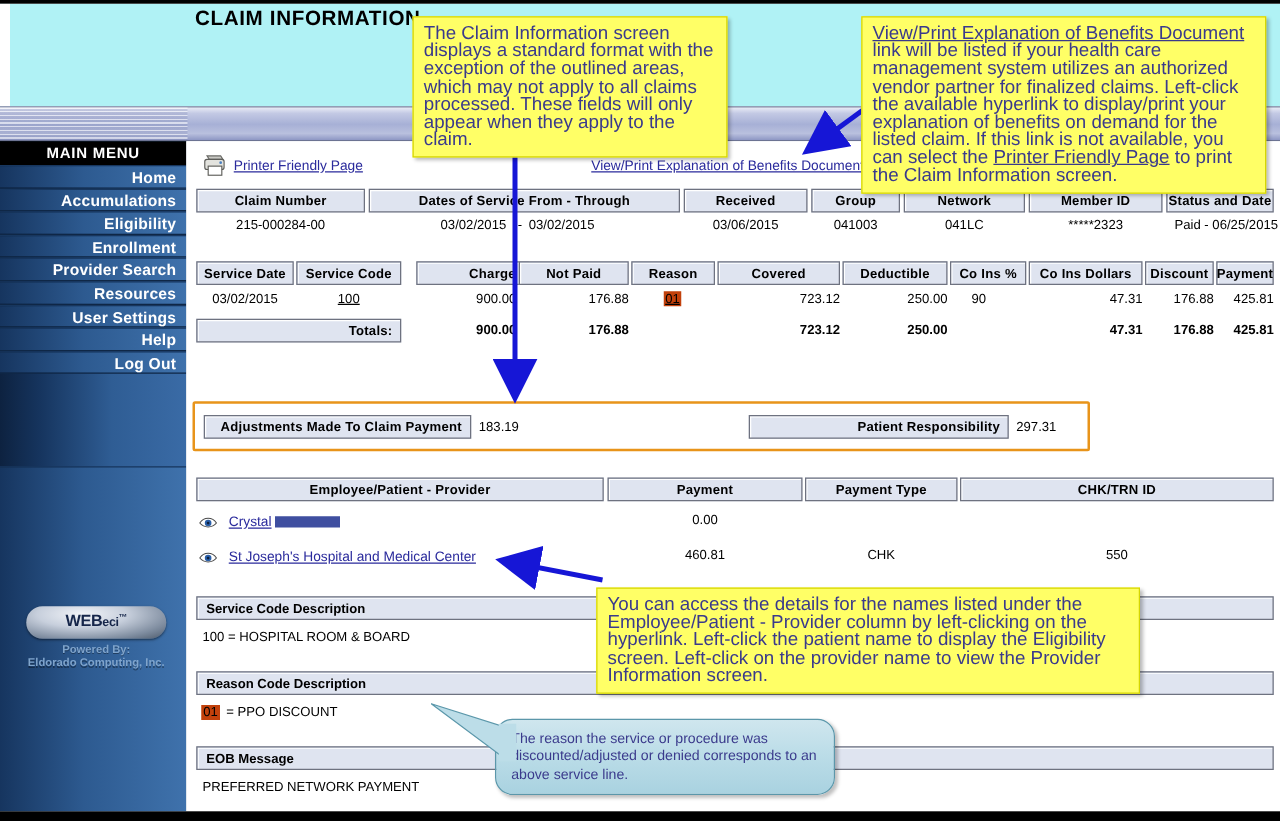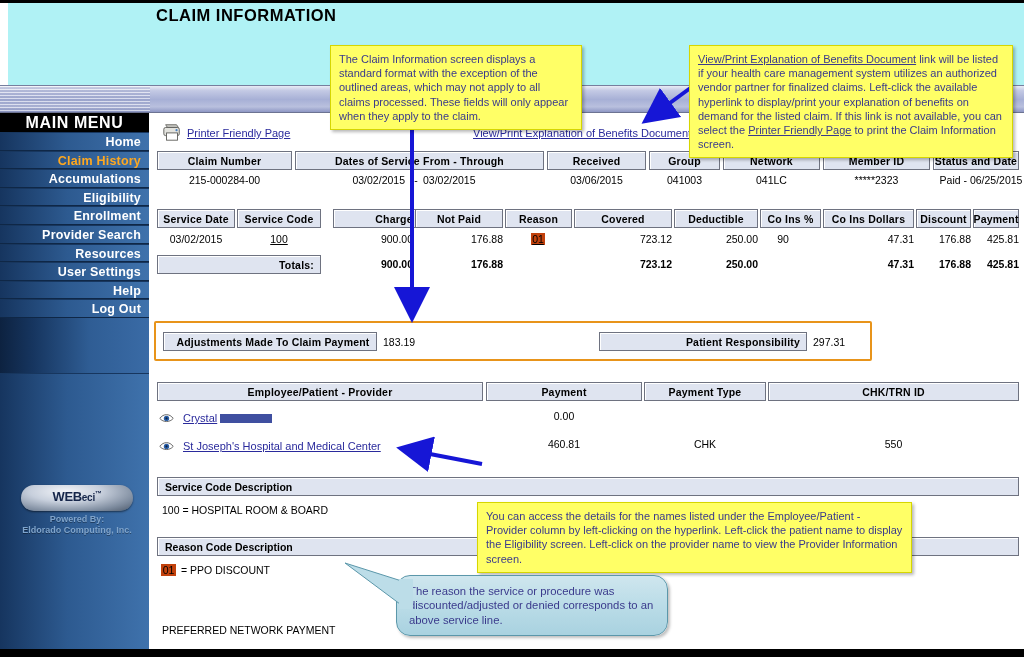--- a/index.html
+++ b/index.html
@@ -56,21 +56,21 @@
   }
   .sidebar-inner {
     position: absolute; left: 0; top: 0; width: 149px; height: 536px;
     background: linear-gradient(to right, #0d2240 0%, #16355f 22%, #2f5d94 60%, #3a6ba6 100%);
   }
   .menu-head {
     position: relative;
     height: 19px; line-height: 19px;
     background: #000;
     color: #ffffff; text-align: center;
-    font-size: 16px; font-weight: bold; letter-spacing: .6px;
+    font-size: 12px; font-weight: bold; letter-spacing: .6px;
   }
   .nav-list { position: relative; }
   .nav-item {
     position: relative;
     height: 18.6px; line-height: 18.6px;
     padding-right: 8px;
     text-align: right;
     color: #ffffff;
     font-size: 12.5px; font-weight: bold;
     background: linear-gradient(to right, #16355f 0%, #2d5a90 45%, #3f72ac 100%);
@@ -171,25 +171,24 @@
 
   
   .eye { position: absolute; width: 15px; height: 12px; }
 
   
   .callout {
     position: absolute;
     background: #ffff66;
     border: 1px solid #d6d600;
     color: #3a3a8c;
-    font-size: 11px; line-height: 14.2px;
+    font-size: 15px; line-height: 14.2px;
     padding: 6px 8px;
     font-family: "Liberation Sans", sans-serif;
     box-shadow: 2px 2px 3px rgba(0,0,0,.28);
-    margin-top: 32px;
   }
   .callout u { text-decoration: underline; }
 
   .bubble {
     position: absolute;
     background: linear-gradient(to bottom, #cfe6ee 0%, #bcdde8 45%, #a9d2e0 100%);
     border: 1px solid #5b97aa;
     border-radius: 14px;
     color: #3a3a8c;
     font-size: 11.3px; line-height: 14.4px;
@@ -218,21 +217,20 @@
     <div class="stripes"></div>
   </div>
   <div class="title-text">CLAIM INFORMATION</div>
 
   <div class="sidebar">
     <div class="sidebar-inner"></div>
     <div class="nav-filler"></div>
     <div class="menu-head">MAIN MENU</div>
     <div class="nav-list">
       <div class="nav-item">Home</div>
-      <div class="nav-item active">Claim History</div>
       <div class="nav-item">Accumulations</div>
       <div class="nav-item">Eligibility</div>
       <div class="nav-item">Enrollment</div>
       <div class="nav-item">Provider Search</div>
       <div class="nav-item">Resources</div>
       <div class="nav-item">User Settings</div>
       <div class="nav-item">Help</div>
       <div class="nav-item">Log Out</div>
     </div>
     <div class="logo-wrap">
@@ -355,20 +353,21 @@
       <div class="val" style="left:611px; width:251px; text-align:center;">550</div>
     </div>
 
     <div class="sec-bar" style="left:8px; top:364px; width:862px;">Service Code Description</div>
     <div class="val" style="left:13px; top:391px;">100  =  HOSPITAL ROOM &amp; BOARD</div>
 
     <div class="sec-bar" style="left:8px; top:424px; width:862px;">Reason Code Description</div>
     <div class="val yellow-hl" style="left:12px; top:451px; width:15px; text-align:center;">01</div>
     <div class="val" style="left:32px; top:451px;">=   PPO DISCOUNT</div>
 
+    <div class="sec-bar" style="left:8px; top:484px; width:862px;">EOB Message</div>
     <div class="val" style="left:13px; top:511px;">PREFERRED NETWORK PAYMENT</div>
 
   </div>
 
   <svg class="overlay">
     <defs>
       <marker id="ah" markerWidth="9" markerHeight="9" refX="7" refY="4.5" orient="auto">
         <path d="M0,0 L9,4.5 L0,9 Z" fill="#1616d6"></path>
       </marker>
     </defs>

